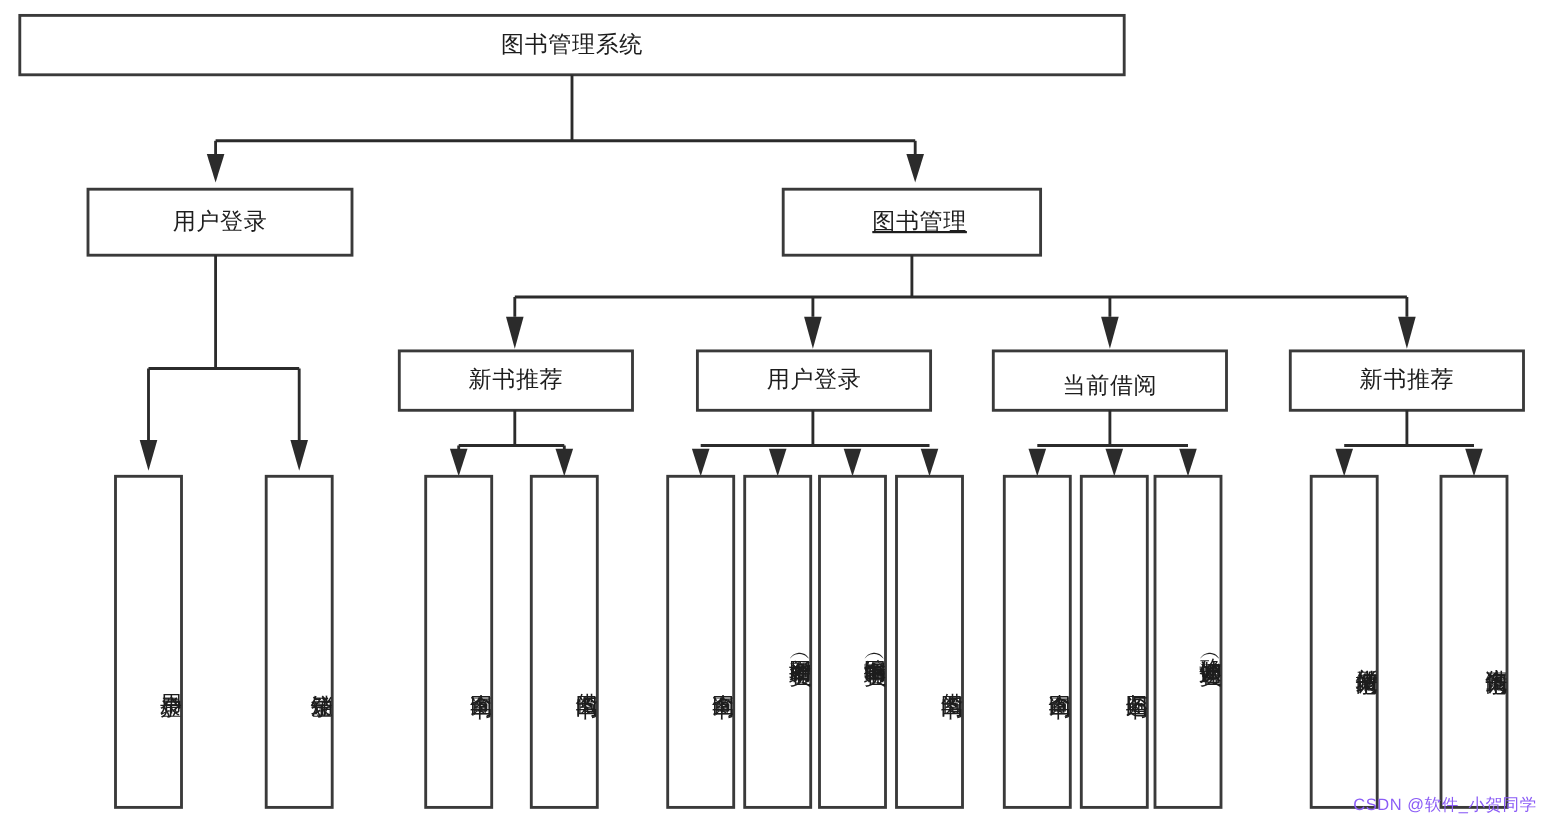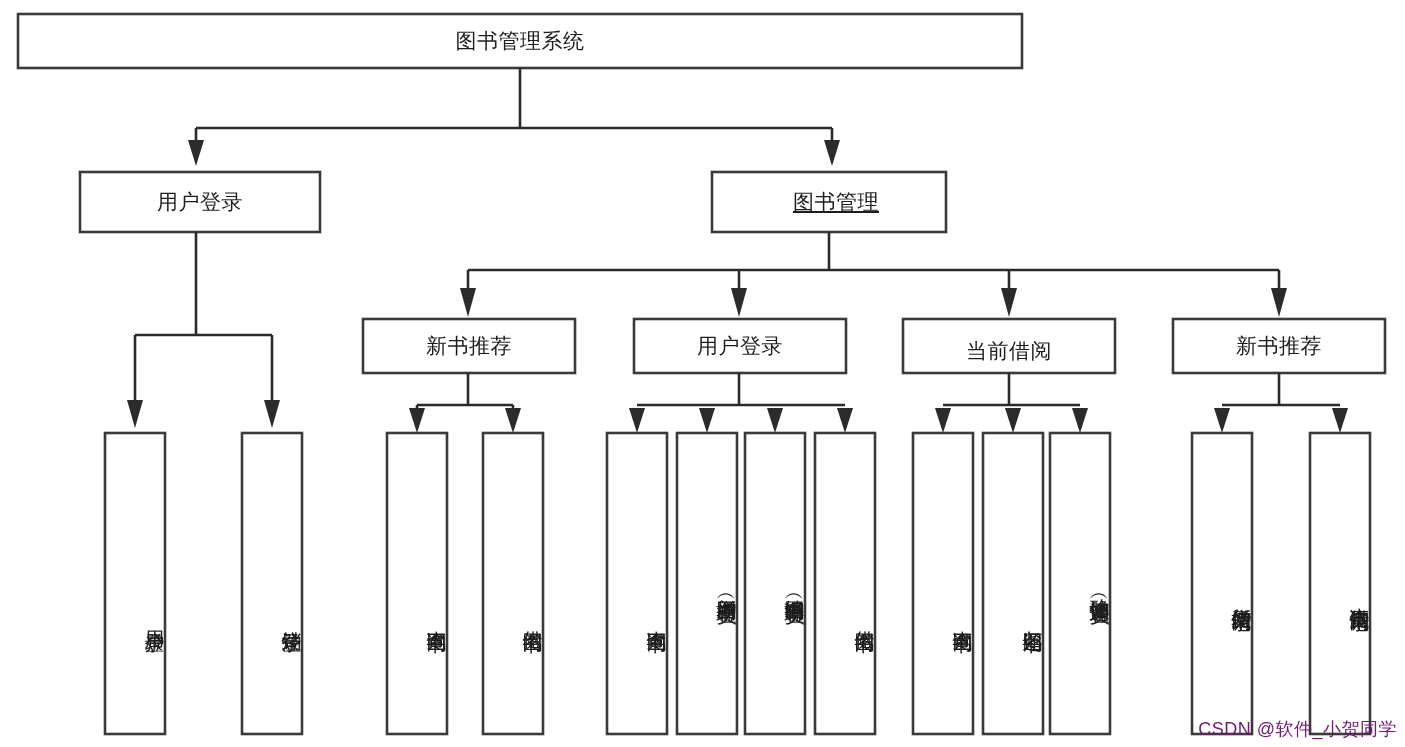--- a/index.html
+++ b/index.html
@@ -64,22 +64,22 @@
     writing-mode: vertical-rl;
     text-orientation: upright;
     letter-spacing: 1px;
     white-space: nowrap;
     pointer-events: none;
   }
   .watermark {
     position: absolute;
     right: 8px;
     bottom: 6px;
-    color: #701a75;
-    font-size: 18px;
+    color: #8b5cf6;
+    font-size: 15px;
     letter-spacing: 0.5px;
     white-space: nowrap;
     pointer-events: none;
   }
 </style>
 </head>
 <body>
 
 <div id="diagram-root">
 

